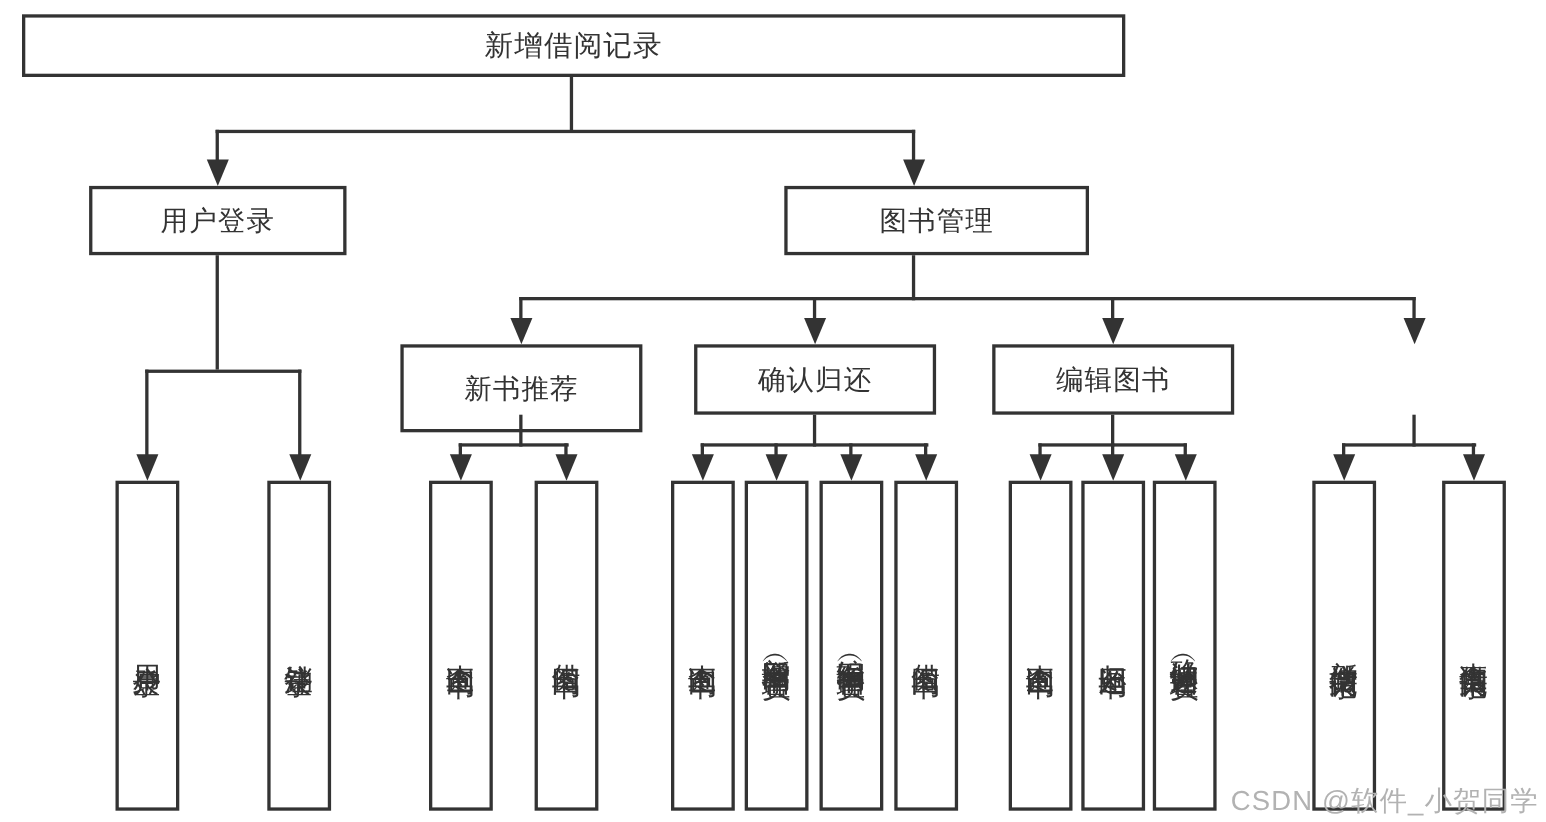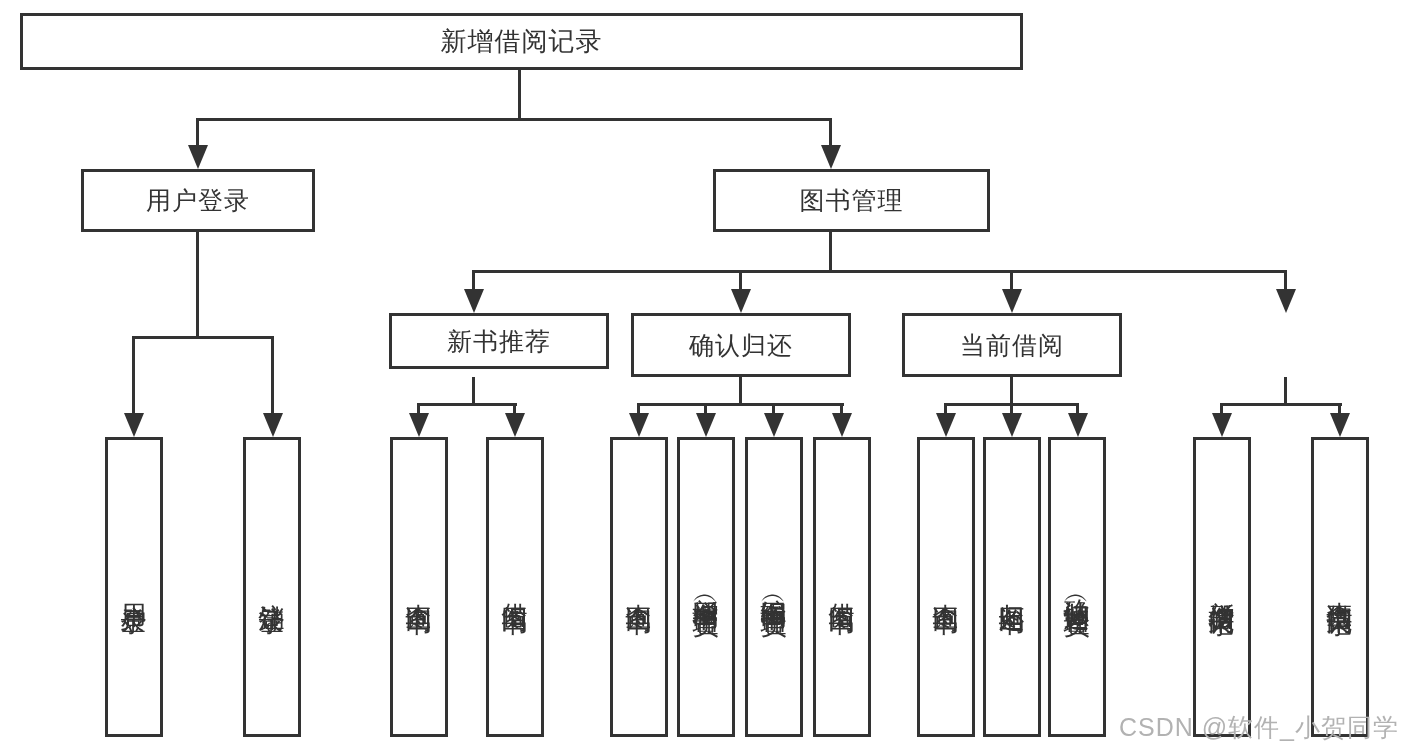--- a/index.html
+++ b/index.html
@@ -88,23 +88,23 @@
   <div class="hline" style="left:472px; top:270px; width:815px;"></div>
   <div class="vline" style="left:472px; top:270px; height:22px;"></div>
   <div class="arrow" style="left:464px; top:289px;"></div>
   <div class="vline" style="left:739px; top:270px; height:22px;"></div>
   <div class="arrow" style="left:731px; top:289px;"></div>
   <div class="vline" style="left:1010px; top:270px; height:22px;"></div>
   <div class="arrow" style="left:1002px; top:289px;"></div>
   <div class="vline" style="left:1284px; top:270px; height:22px;"></div>
   <div class="arrow" style="left:1276px; top:289px;"></div>
 
-  <div class="box hbox" style="left:364px; top:313px; width:220px; height:56px;margin-left:25px;">新书推荐</div>
+  <div class="box hbox" style="left:364px; top:313px; width:220px; height:80px;">新书推荐</div>
   <div class="box hbox" style="left:631px; top:313px; width:220px; height:64px;">确认归还</div>
-  <div class="box hbox" style="left:902px; top:313px; width:220px; height:64px;">当前借阅</div>
+  <div class="box hbox" style="left:902px; top:313px; width:220px; height:64px;">编辑图书</div>
 
   <div class="vline" style="left:472px; top:377px; height:29px;"></div>
   <div class="hline" style="left:417px; top:403px; width:100px;"></div>
   <div class="vline" style="left:417px; top:403px; height:14px;"></div>
   <div class="arrow" style="left:409px; top:413px;"></div>
   <div class="vline" style="left:513px; top:403px; height:14px;"></div>
   <div class="arrow" style="left:505px; top:413px;"></div>
 
   <div class="vline" style="left:739px; top:377px; height:29px;"></div>
   <div class="hline" style="left:637px; top:403px; width:207px;"></div>

